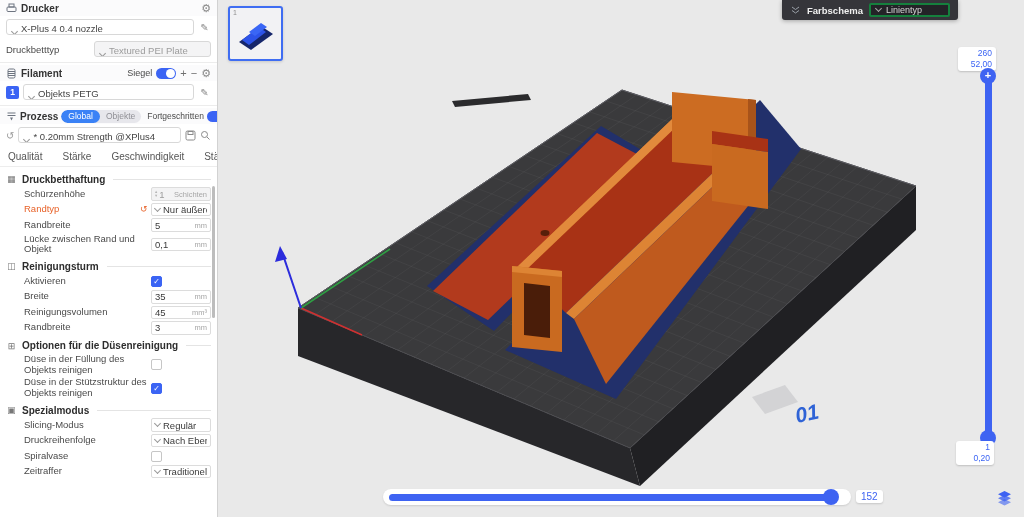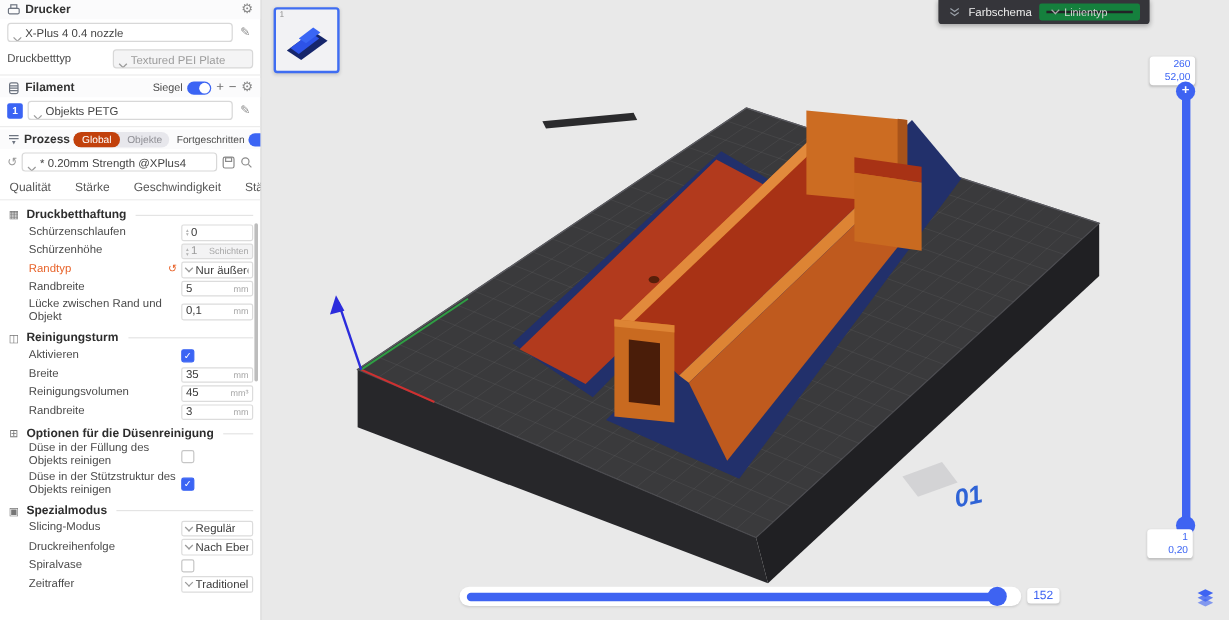--- a/index.html
+++ b/index.html
@@ -21,21 +21,21 @@
 .sel.dis{background:#f4f4f5}
 .sel.dis .selv{color:#9c9c9c}
 .chv{width:5px;height:5px;border-right:1px solid #999;border-bottom:1px solid #999;transform:rotate(45deg);margin-top:-3px;flex:none}
 .chv.lt{border-color:#aaa}
 .editic{width:13px;text-align:center;color:#8a8a8a;font-size:10px;flex:none;cursor:pointer}
 .badge{width:13px;height:13px;border-radius:2px;background:#3b64f4;color:#fff;font-size:8.5px;font-weight:bold;display:flex;align-items:center;justify-content:center;flex:none}
 .tgl{width:20px;height:11px;border-radius:6px;background:#3b64f4;position:relative;flex:none;cursor:pointer}
 .tgl i{position:absolute;right:1px;top:1px;width:9px;height:9px;border-radius:50%;background:#fff}
 .pm{color:#6f6f6f;font-size:11px;line-height:10px;cursor:pointer}
 .pill{display:flex;align-items:center;height:13px;border-radius:7px;background:#e7e7ec;overflow:hidden;flex:none;font-size:8.5px}
-.pill .on{background:#c2410c;color:#fff;border-radius:7px;padding:0 7px;height:13px;display:flex;align-items:center}
+.pill .on{background:#3b82f6;color:#fff;border-radius:7px;padding:0 7px;height:13px;display:flex;align-items:center}
 .pill .off{color:#8f8f95;padding:0 6px}
 .smalllbl{font-size:9px;color:#4a4a4a;white-space:nowrap}
 .undo{color:#9a9a9a;font-size:10px;flex:none}
 .icbtn{flex:none;cursor:pointer;display:flex}
 .tabs{display:flex;gap:20px;padding:5px 8px 4px;border-bottom:1px solid #ededed;font-size:10px;color:#555}
 .tab{white-space:nowrap;cursor:pointer}
 .tab.active{color:#e8632a}
 .settings{padding:1px 6px 0 6px}
 .sec-head{display:flex;align-items:center;gap:5px;margin:5px 0 2px;height:12px}
 .sec-icon{color:#777;font-size:9px;width:11px;text-align:center}
@@ -56,22 +56,22 @@
 .cbx.on{background:#3b64f4;border-color:#3b64f4}
 .selbox{display:flex;align-items:center;width:100%;height:13.5px;border:1px solid #dcdcdc;border-radius:2px;background:#fff;padding:0 3px;gap:3px;overflow:hidden;cursor:pointer}
 .selbox .val{white-space:nowrap;overflow:hidden;color:#3a3a3a}
 .pscroll{position:absolute;right:2px;top:186px;width:3px;height:132px;background:#bdbdbd;border-radius:2px;cursor:pointer}
 
 
 #scene{position:absolute;left:0;top:0;z-index:1}
 .thumb{position:absolute;left:228px;top:6px;width:55px;height:55px;background:#f2f2f4;border:2px solid #3f6df2;border-radius:3px;z-index:3;cursor:pointer;box-shadow:0 1px 3px rgba(0,0,0,.15)}
 .thumb .num{position:absolute;top:1px;left:3px;font-size:7px;color:#8f8f8f}
 .legend{position:absolute;left:782px;top:0;width:176px;height:20px;background:#35353a;border-radius:0 0 3px 3px;display:flex;align-items:center;gap:6px;padding:0 8px;z-index:3;box-shadow:0 1px 4px rgba(0,0,0,.3)}
-.legend .ttl{color:#efefef;font-weight:normal;font-size:9.5px;white-space:nowrap}
-.lsel{flex:1;height:14px;background:#232327;border:6px solid #15803d;border-radius:2px;display:flex;align-items:center;gap:5px;padding:0 5px;color:#d6d6d6;font-size:9px;cursor:pointer}
+.legend .ttl{color:#efefef;font-weight:bold;font-size:9.5px;white-space:nowrap}
+.lsel{flex:1;height:14px;background:#232327;border:2px solid #15803d;border-radius:2px;display:flex;align-items:center;gap:5px;padding:0 5px;color:#d6d6d6;font-size:9px;cursor:pointer}
 .vlabel{position:absolute;background:#fff;border-radius:3px;padding:1px 4px;font-size:8.5px;color:#3b64f4;text-align:right;line-height:1.3;z-index:3;box-shadow:0 1px 2px rgba(0,0,0,.18)}
 .vlabel.top{left:958px;top:47px;min-width:38px}
 .vlabel.bot{left:956px;top:441px;min-width:38px}
 .vtrack{position:absolute;left:985px;top:76px;width:7px;height:368px;background:#3e63f2;border-radius:4px;z-index:2;cursor:pointer}
 .vhandle{position:absolute;width:16px;height:16px;border-radius:50%;background:#3e63f2;z-index:3;cursor:pointer;color:#fff;font-size:11px;line-height:15px;text-align:center;font-weight:bold}
 .vhandle.t{left:980px;top:68px}
 .vhandle.b{left:980px;top:430px}
 .hpill{position:absolute;left:383px;top:489px;width:468px;height:16px;background:#fff;border-radius:8px;z-index:2;box-shadow:0 1px 2px rgba(0,0,0,.12);cursor:pointer}
 .hfill{position:absolute;left:6px;top:4.5px;width:441px;height:7px;background:#3e63f2;border-radius:4px}
 .hhandle{position:absolute;left:440px;top:0;width:16px;height:16px;border-radius:50%;background:#3e63f2;cursor:pointer}
@@ -249,32 +249,20 @@
         <span class="tab">Stärke</span>
         <span class="tab active">Sonstige</span>
       </div>
     <div class="settings">
         <div class="sec-head">
           <span class="sec-icon">▦</span>
           <span class="sec-title">Druckbetthaftung</span>
           <span class="sec-line"></span>
         </div>
         <div class="prow">
-          <span class="plabel">Schürzenschlaufen</span>
-          <span class="pctrl">
-            <span class="box">
-              <span class="sar">
-                <span>▴</span>
-                <span>▾</span>
-              </span>
-              <span class="val">0</span>
-            </span>
-          </span>
-        </div>
-        <div class="prow">
           <span class="plabel">Schürzenhöhe</span>
           <span class="pctrl">
             <span class="box dis">
               <span class="sar">
                 <span>▴</span>
                 <span>▾</span>
               </span>
               <span class="val">1</span>
               <span class="unit">Schichten</span>
             </span>

